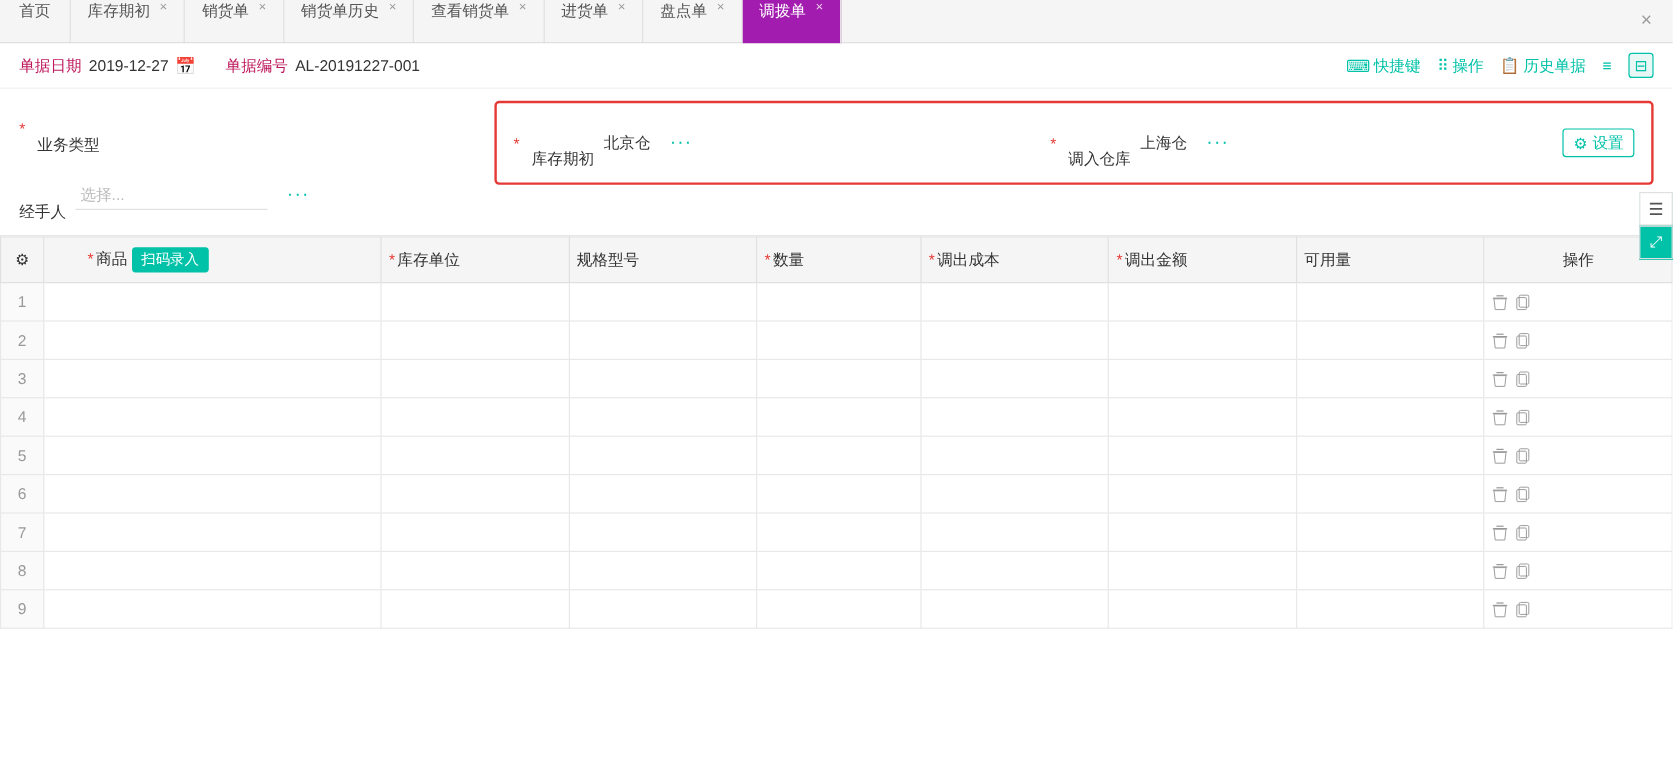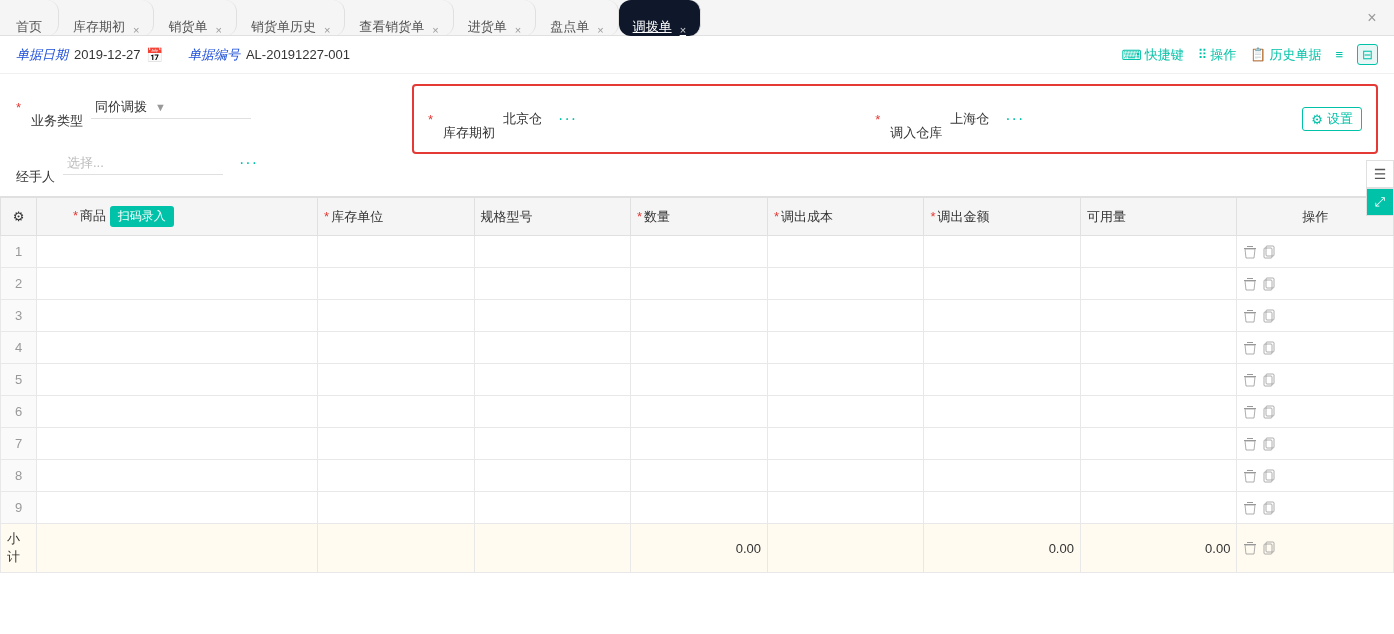--- a/index.html
+++ b/index.html
@@ -9,38 +9,36 @@
     .tab-bar {
       display: flex;
       align-items: center;
       border-bottom: 1px solid #e0e0e0;
       background: #f5f5f5;
       height: 36px;
       padding-left: 0;
     }
     .tab-item {
       display: flex;
-      align-items: flex-end;
+      align-items: flex-start;
       padding: 0 14px;
       height: 36px;
       cursor: pointer;
       font-size: 13px;
       color: #555;
       border-right: 1px solid #e0e0e0;
       white-space: nowrap;
       gap: 6px;
-      border-radius: 12px;
     }
     .tab-item:first-child {
       padding: 0 16px;
     }
     .tab-item.active {
-      background: #0f172a;
+      background: #a21caf;
       color: #fff;
-      text-decoration: underline;
     }
     .tab-close {
       font-size: 11px;
       color: #999;
       cursor: pointer;
       margin-left: 2px;
     }
     .tab-item.active .tab-close {
       color: rgba(255,255,255,0.8);
     }
@@ -70,23 +68,22 @@
       gap: 24px;
     }
     .header-field {
       display: flex;
       align-items: center;
       gap: 6px;
       font-size: 13px;
       color: #333;
     }
     .header-field label {
-      color: #1d4ed8;
+      color: #be185d;
       white-space: nowrap;
-      font-style: italic;
     }
     .header-field .value {
       color: #333;
     }
     .calendar-icon {
       color: #00c2a8;
       cursor: pointer;
       font-size: 14px;
     }
     .header-right {
@@ -369,24 +366,20 @@
       </div>
     </div>
   </div>
 
   <div class="form-area">
     <div class="form-left">
 
       <div class="form-row">
         <span class="required-star">*</span>
         <span class="field-label">业务类型</span>
-        <div class="select-field">
-          <span>同价调拨</span>
-          <span class="select-arrow">▼</span>
-        </div>
       </div>
 
       <div class="form-row">
         <span class="field-label">经手人</span>
         <div class="select-field">
           <span style="color:#bbb;">选择...</span>
         </div>
         <span class="more-dots">···</span>
       </div>
     </div>
@@ -680,47 +673,20 @@
                 </span>
                 <span class="icon-btn">
                   <svg width="14" height="14" viewBox="0 0 14 14" fill="none" xmlns="http://www.w3.org/2000/svg">
                     <rect x="3" y="1" width="8" height="10" rx="1" stroke="#999" stroke-width="0.8" fill="none"></rect>
                     <rect x="1" y="3" width="8" height="10" rx="1" stroke="#999" stroke-width="0.8" fill="none"></rect>
                   </svg>
                 </span>
               </div>
             </td>
           </tr>
-          <tr class="subtotal-row">
-            <td>小计</td>
-            <td></td>
-            <td></td>
-            <td></td>
-            <td style="text-align: right;">0.00</td>
-            <td></td>
-            <td style="text-align: right;">0.00</td>
-            <td style="text-align: right;">0.00</td>
-            <td>
-              <div class="op-cell">
-                <span class="icon-btn">
-                  <svg width="14" height="14" viewBox="0 0 14 14" fill="none">
-                    <rect x="1" y="3" width="12" height="1" fill="#999"></rect>
-                    <rect x="4" y="1" width="6" height="1" fill="#999"></rect>
-                    <path d="M2 4l1 9h8l1-9H2z" stroke="#999" stroke-width="0.8" fill="none"></path>
-                  </svg>
-                </span>
-                <span class="icon-btn">
-                  <svg width="14" height="14" viewBox="0 0 14 14" fill="none">
-                    <rect x="3" y="1" width="8" height="10" rx="1" stroke="#999" stroke-width="0.8" fill="none"></rect>
-                    <rect x="1" y="3" width="8" height="10" rx="1" stroke="#999" stroke-width="0.8" fill="none"></rect>
-                  </svg>
-                </span>
-              </div>
-            </td>
-          </tr>
         </tbody>
     </table>
   </div>
 </div>
 
 <div class="right-toolbar">
   <div class="right-toolbar-btn">
     <span>☰</span>
   </div>
   <div class="right-toolbar-btn active">

